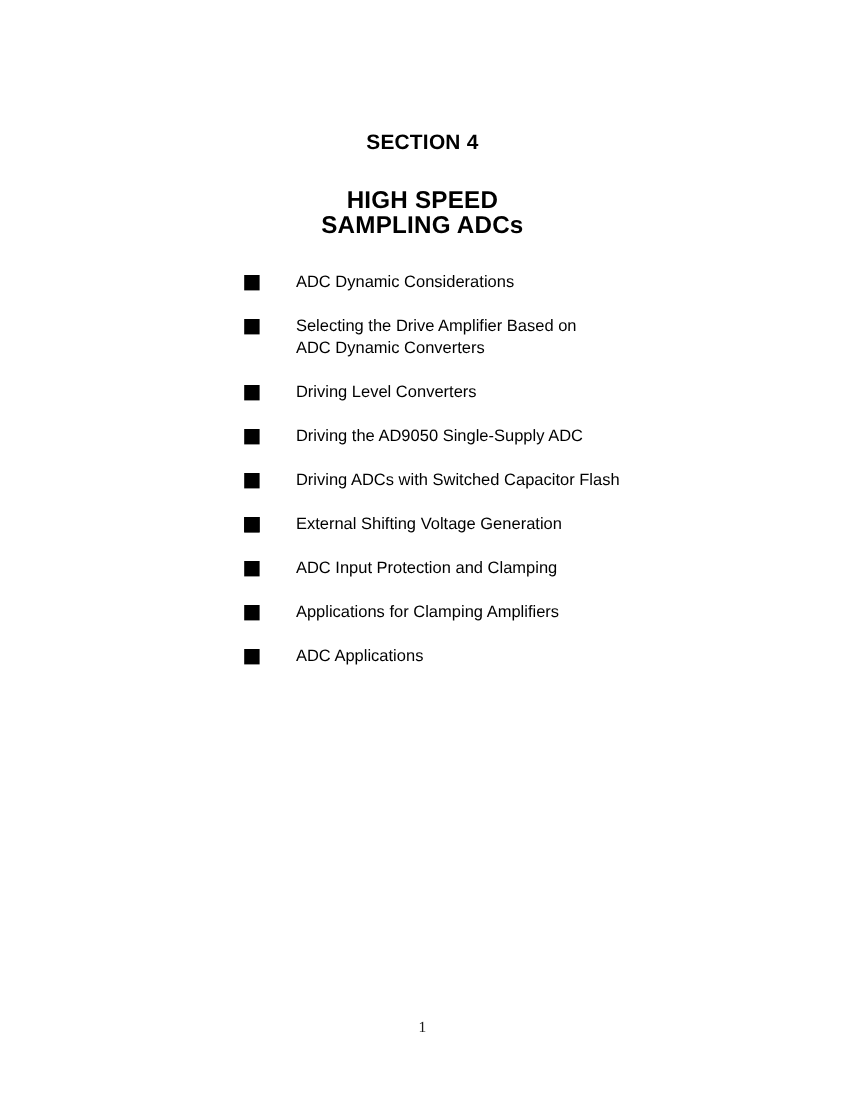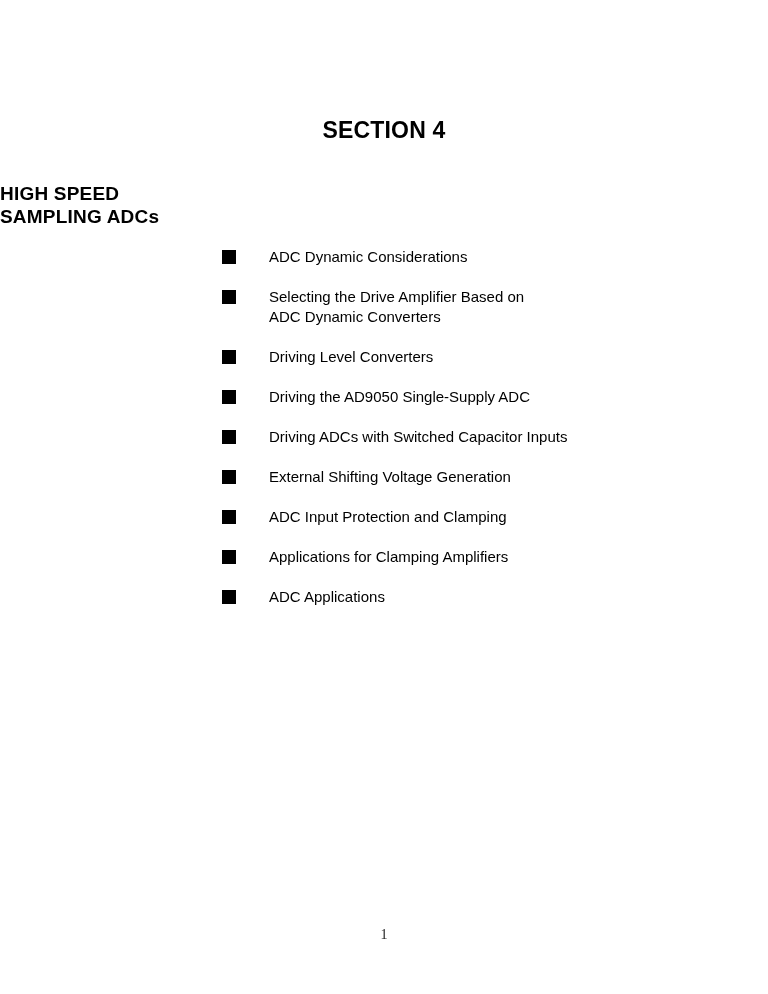--- a/index.html
+++ b/index.html
@@ -13,34 +13,34 @@
     font-family: "Liberation Sans", sans-serif;
     overflow: hidden;
   }
   .section-heading {
     position: absolute;
     top: 118px;
     left: 0;
     width: 100%;
     text-align: center;
     font-weight: bold;
-    font-size: 23px;
+    font-size: 19px;
     line-height: 24px;
     letter-spacing: 0.2px;
   }
   .doc-title {
     position: absolute;
     top: 170px;
     left: 0;
     width: 100%;
+    text-align: center;
     font-weight: bold;
-    font-size: 19px;
+    font-size: 22px;
     line-height: 23px;
     letter-spacing: 0.2px;
-    margin-top: 12px;
   }
   .doc-title .title-line { display: block; }
   .topic-list {
     position: absolute;
     top: 247px;
     left: 0;
     width: 100%;
     list-style: none;
     padding-left: 19px;
   }
@@ -104,21 +104,21 @@
       <span class="topic-line">Driving Level Converters</span>
     </li>
 
     <li class="topic-item">
       <span class="bullet"></span>
       <span class="topic-line">Driving the AD9050 Single-Supply ADC</span>
     </li>
 
     <li class="topic-item">
       <span class="bullet"></span>
-      <span class="topic-line">Driving ADCs with Switched Capacitor Inputs</span>
+      <span class="topic-line">Driving ADCs with Switched Capacitor Flash</span>
     </li>
 
     <li class="topic-item">
       <span class="bullet"></span>
     </li>
 
     <li class="topic-item">
       <span class="bullet"></span>
       <span class="topic-line">External Shifting Voltage Generation</span>
     </li>

